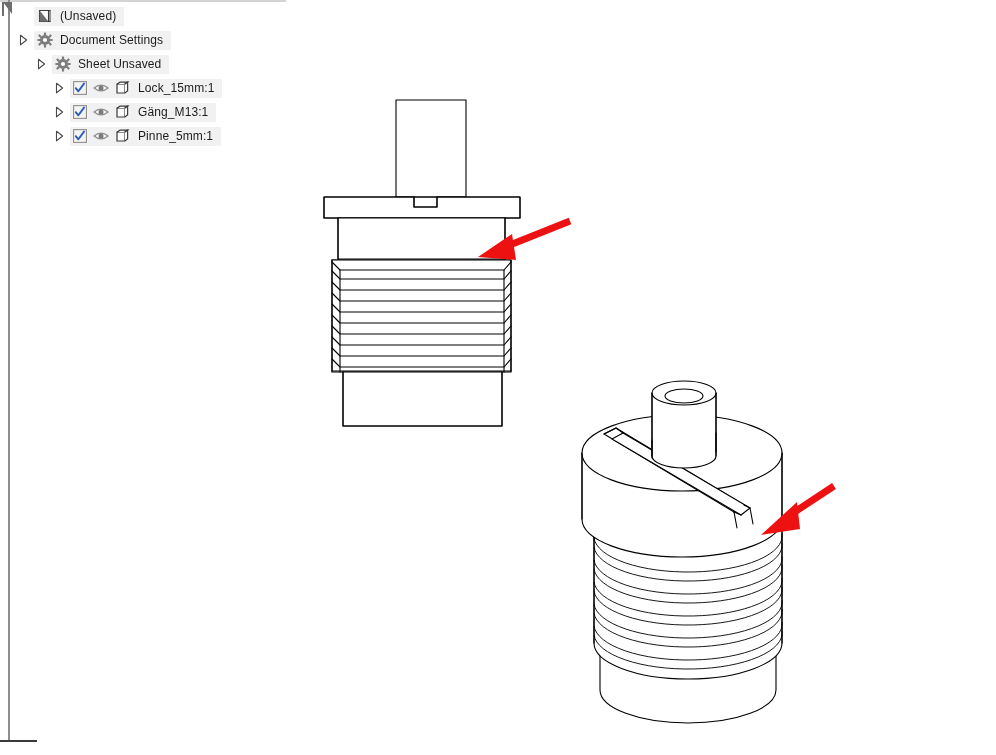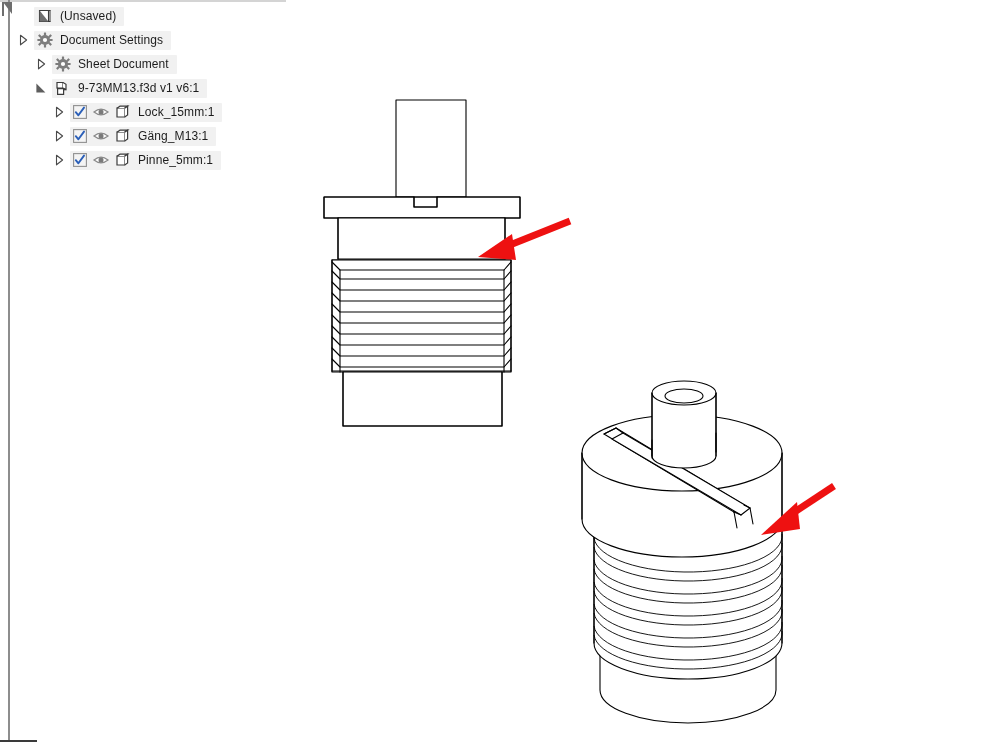--- a/index.html
+++ b/index.html
@@ -250,43 +250,24 @@
               <rect x="0.4" y="6.9" width="3.4" height="2.2" rx="0.5"></rect>
               <rect x="12.2" y="6.9" width="3.4" height="2.2" rx="0.5"></rect>
               <rect x="1.9" y="2.4" width="2.2" height="3.4" rx="0.5" transform="rotate(-45 3 4.1)"></rect>
               <rect x="11.9" y="10.2" width="2.2" height="3.4" rx="0.5" transform="rotate(-45 13 11.9)"></rect>
               <rect x="11.9" y="2.4" width="2.2" height="3.4" rx="0.5" transform="rotate(45 13 4.1)"></rect>
               <rect x="1.9" y="10.2" width="2.2" height="3.4" rx="0.5" transform="rotate(45 3 11.9)"></rect>
             </g>
             <circle cx="8" cy="8" r="2.1" fill="#ffffff"></circle>
           </svg>
         </span>
-        <span class="node-label">Sheet Document</span>
-      </span>
-    </div>
-
-    <div class="tree-row">
-      <span class="spacer-ind" style="width:18px"></span>
-      <span class="twisty">
-        <svg width="12" height="12" viewBox="0 0 12 12">
-          <path d="M1.4 10.4 L10.4 10.4 L1.4 1.6 Z" fill="#5e5e5e"></path>
-        </svg>
-      </span>
-      <span class="row-hl">
-        <span class="node-icon">
-          <svg width="17" height="15" viewBox="0 0 17 15">
-            <path d="M2 1.5 L8 1.5 L8 7 L2 7 Z" fill="#ffffff" stroke="#3b3b3b" stroke-width="1.2"></path>
-            <path d="M8 1.5 L11 3.3 L11 8.6 L8 7" fill="#ffffff" stroke="#3b3b3b" stroke-width="1.2"></path>
-            <path d="M2 7 L5 8.8 L11 8.6" fill="none" stroke="#3b3b3b" stroke-width="1.2"></path>
-            <path d="M2.6 7.6 L8.6 7.6 L8.6 13.3 L2.6 13.3 Z" fill="#ffffff" stroke="#3b3b3b" stroke-width="1.2"></path>
-          </svg>
-        </span>
-        <span class="node-label">9-73MM13.f3d v1 v6:1</span>
-      </span>
-    </div>
+        <span class="node-label">Sheet Unsaved</span>
+      </span>
+    </div>
+
 
     <div class="tree-row">
       <span class="spacer-ind" style="width:36px"></span>
       <span class="twisty">
         <svg width="11" height="12" viewBox="0 0 11 12">
           <path d="M2.5 1.2 L8.6 6 L2.5 10.8 Z" fill="#ffffff" stroke="#4a4a4a" stroke-width="1.1" stroke-linejoin="round"></path>
         </svg>
       </span>
       <span class="row-hl">
         <span class="chk">

